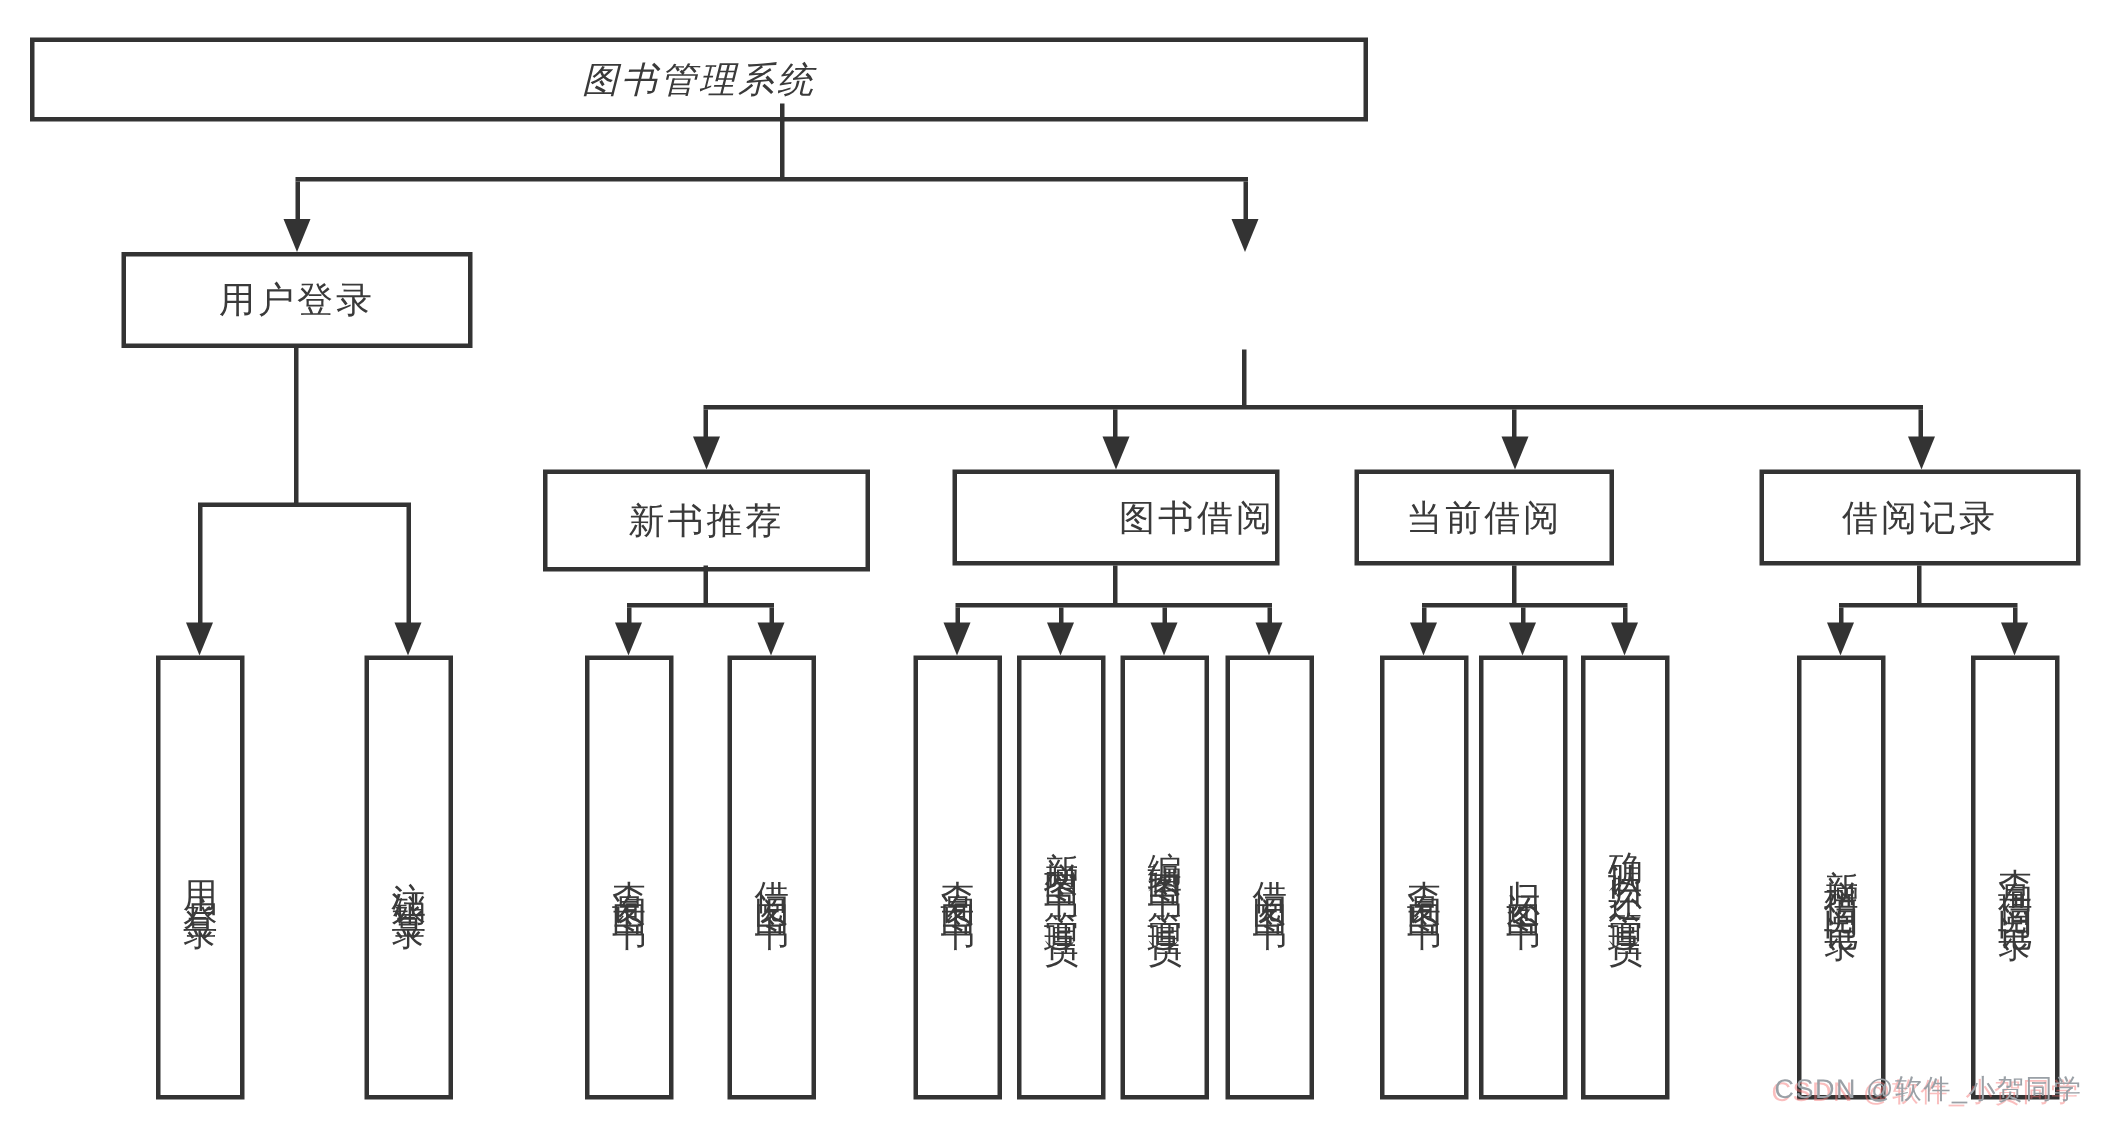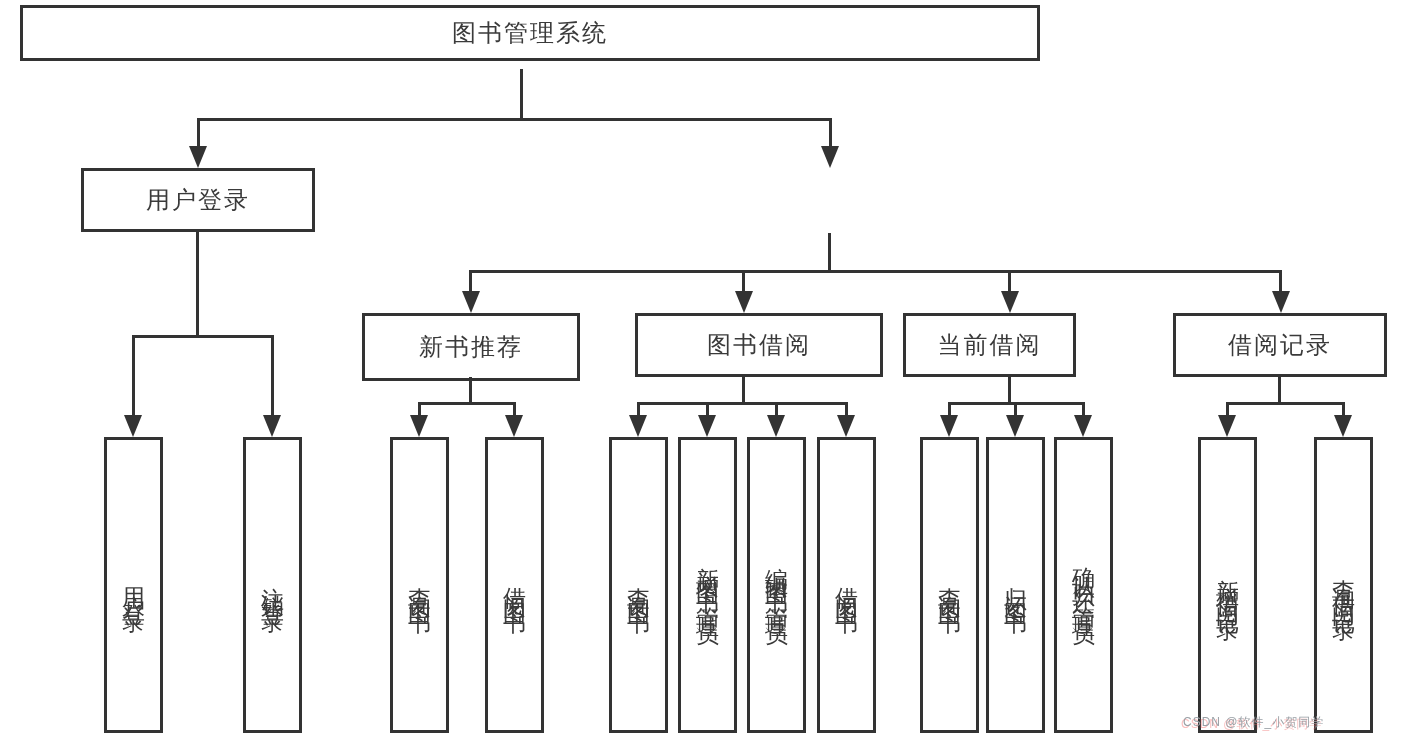--- a/index.html
+++ b/index.html
@@ -16,42 +16,42 @@
   .vbox .lbl{
     writing-mode:vertical-rl;font-size:23px;letter-spacing:8px;line-height:1;
   }
   .hline,.vline{position:absolute;background:#333333;}
   .arrow{
     position:absolute;width:0;height:0;
     border-left:9px solid transparent;border-right:9px solid transparent;
     border-top:22px solid #333333;
   }
   .watermark{
-    position:absolute;left:1183px;top:714px;font-size:12px;letter-spacing:1px;
+    position:absolute;left:1183px;top:714px;font-size:18px;letter-spacing:1px;
     color:#9aa0a6;text-shadow:-2px 2px 0 rgba(244,110,110,0.45);
     white-space:nowrap;
   }
 </style>
 </head>
 <body>
 
 <div class="stage">
 
-  <div class="box hbox" style="left:20px;top:5px;width:1020px;height:56px;">
+  <div class="box hbox" style="left:20px;top:25px;width:892px;height:56px;font-style:italic;">
     <span class="lbl">图书管理系统</span>
   </div>
 
   <div class="box hbox" style="left:81px;top:168px;width:234px;height:64px;">
     <span class="lbl">用户登录</span>
   </div>
 
   <div class="box hbox" style="left:362px;top:313px;width:218px;height:68px;">
     <span class="lbl">新书推荐</span>
   </div>
-  <div class="box hbox" style="left:635px;top:313px;width:248px;height:64px;">
+  <div class="box hbox" style="left:635px;top:313px;width:218px;height:64px;justify-content:flex-end;">
     <span class="lbl">图书借阅</span>
   </div>
   <div class="box hbox" style="left:903px;top:313px;width:173px;height:64px;">
     <span class="lbl">当前借阅</span>
   </div>
   <div class="box hbox" style="left:1173px;top:313px;width:214px;height:64px;">
     <span class="lbl">借阅记录</span>
   </div>
 
   <div class="box vbox" style="left:104px;top:437px;width:59px;height:296px;">

